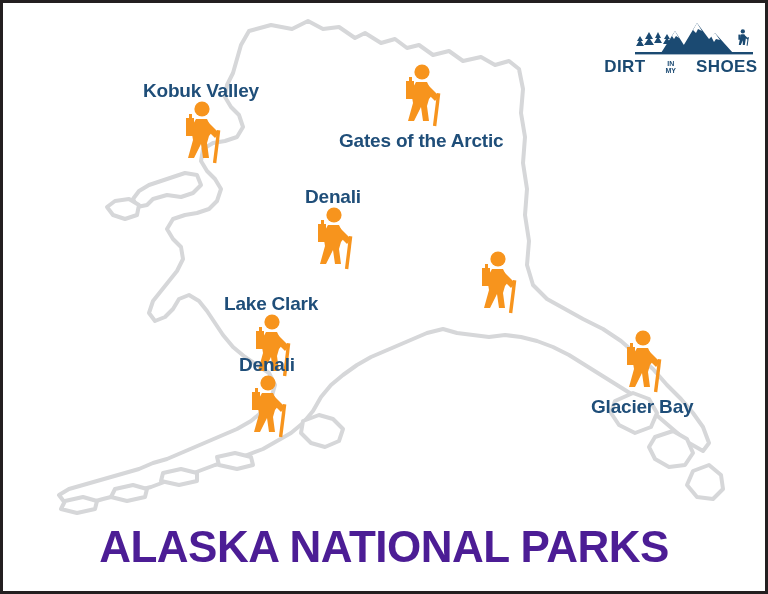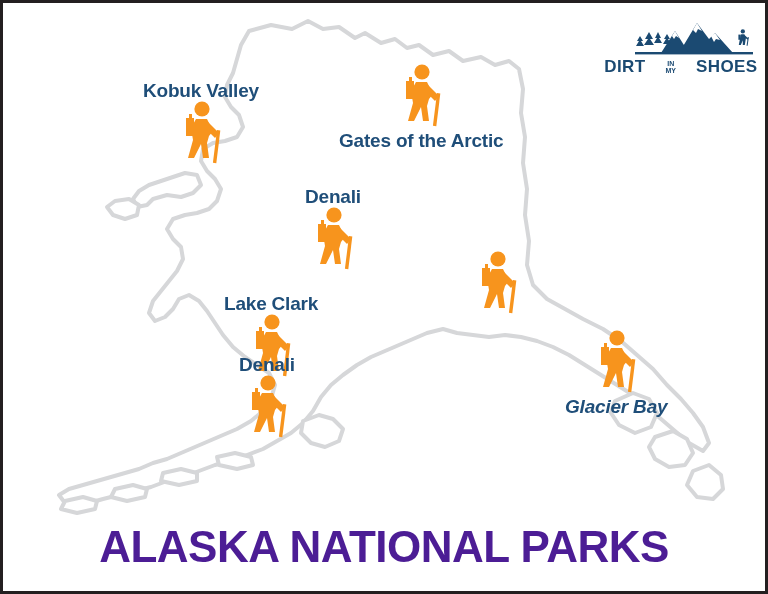--- a/index.html
+++ b/index.html
@@ -286,21 +286,21 @@
         <path d="M 17,19 L 28,19 L 34,31 L 30,36 L 28,43 L 30,58 L 24,58 L 22,44 L 15,58 L 9,58 L 14,40 L 12,28 Z"></path>
         <path d="M 28,21 L 40,33 L 36,38 L 25,27 Z"></path>
         <rect x="36" y="30" width="3.4" height="33" transform="rotate(7 37 46)"></rect>
         <path d="M 7,18 L 15,18 L 15,36 L 7,36 Z"></path>
         <path d="M 10,14 L 13,14 L 13,20 L 10,20 Z"></path>
       </g>
     </svg>
   </div>
 
 
-  <div class="marker label-right" style="left:562px; top:326px;font-style:italic;">
+  <div class="marker label-right" style="left:588px; top:326px;">
     <svg class="hiker" width="44" height="68" viewBox="0 0 44 68">
       <g fill="#F7941D">
         <circle cx="23" cy="9" r="7.6"></circle>
         <path d="M 17,19 L 28,19 L 34,31 L 30,36 L 28,43 L 30,58 L 24,58 L 22,44 L 15,58 L 9,58 L 14,40 L 12,28 Z"></path>
         <path d="M 28,21 L 40,33 L 36,38 L 25,27 Z"></path>
         <rect x="36" y="30" width="3.4" height="33" transform="rotate(7 37 46)"></rect>
         <path d="M 7,18 L 15,18 L 15,36 L 7,36 Z"></path>
         <path d="M 10,14 L 13,14 L 13,20 L 10,20 Z"></path>
       </g>
     </svg>

